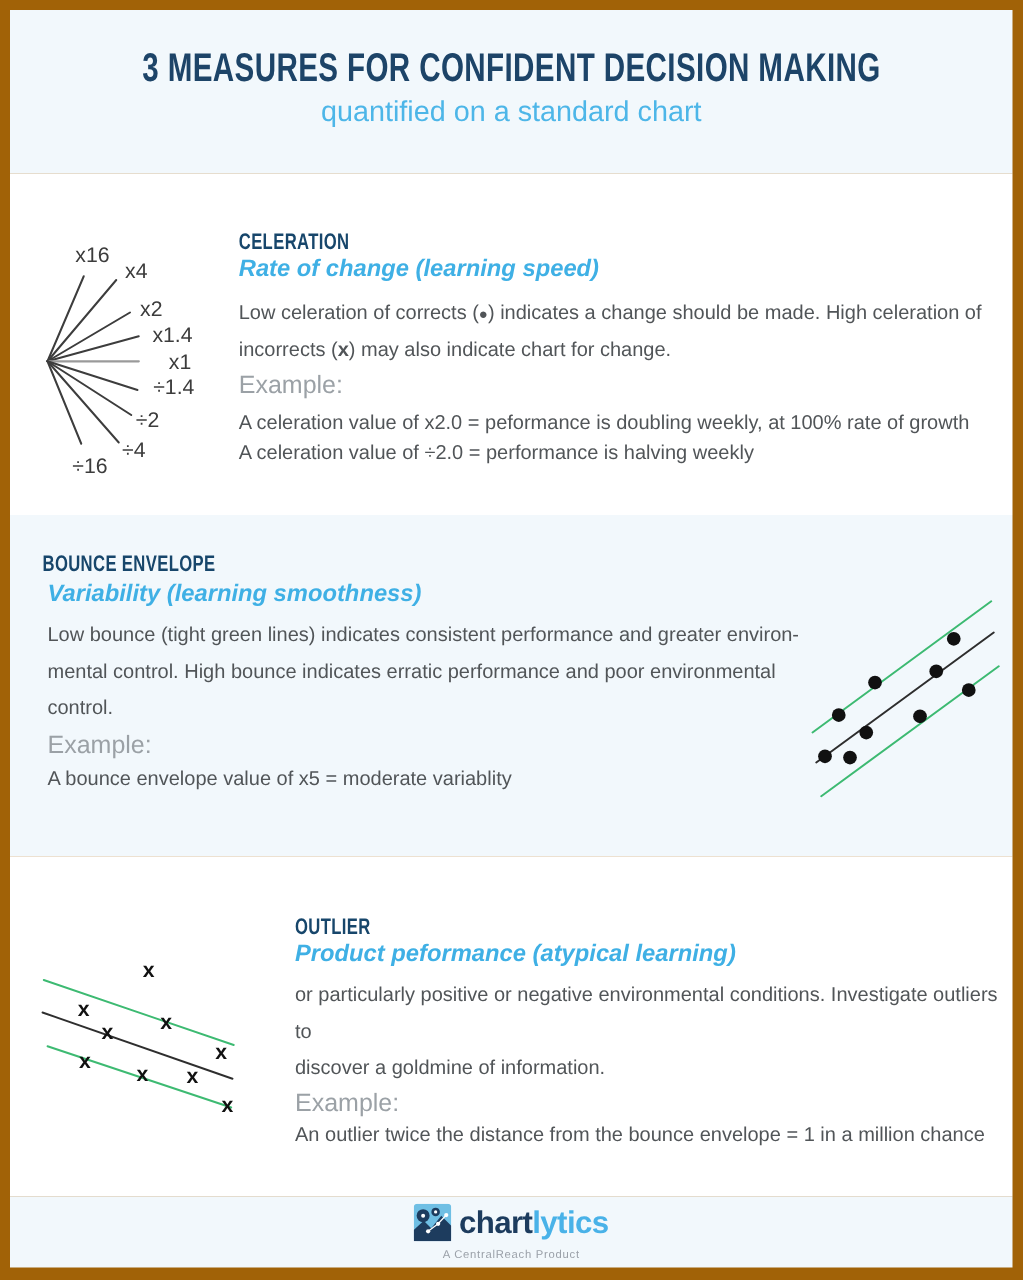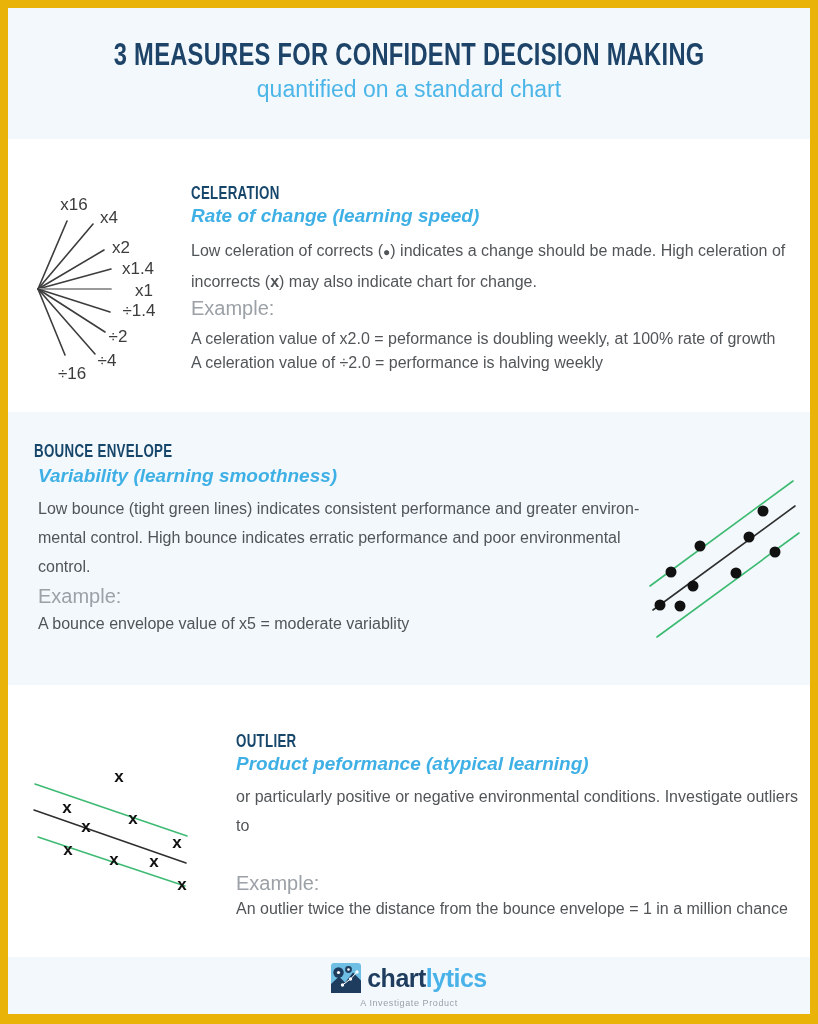--- a/index.html
+++ b/index.html
@@ -1,19 +1,19 @@
 <!DOCTYPE html>
 <html><head>
 <meta charset="utf-8">
 <style>
   html,body { margin:0; padding:0; }
   .poster {
     position: relative;
     width: 818px; height: 1024px;
-    background: #eab308;
+    background: #a16207;
     font-family: "Liberation Sans", sans-serif;
     overflow: hidden;
   }
   .band { position: absolute; left: 8px; right: 8px; }
   .band.tint  { background: #f2f8fc; }
   .band.white { background: #ffffff; }
 
   .cond {
     display: inline-block;
     transform: scaleX(0.74);
@@ -142,20 +142,21 @@
           <text x="164" y="122" text-anchor="middle" dominant-baseline="central" font-family="&quot;Liberation Sans&quot;, sans-serif" font-size="17" font-weight="bold" fill="#111111">x</text>
         </svg></div>
 
     <div class="sec-title" style="left:228px;top:47px;">
       <span class="cond">OUTLIER</span>
     </div>
     <div class="sec-sub" style="left:228px;top:69px;">Product peformance (atypical learning)</div>
 
     <div class="body-text" style="left:228px;top:97px;">
       <div>or particularly positive or negative environmental conditions. Investigate outliers to</div>
+      <div>discover a goldmine of information.</div>
     </div>
 
     <div class="example-label" style="left:228px;top:187px;">Example:</div>
     <div class="example-line" style="left:228px;top:215px;">An outlier twice the distance from the bounce envelope = 1 in a million chance</div>
   </div>
 
   <div class="band tint" style="top:957px;height:57px;">
     <div class="footer-wrap">
       <div class="logo-row">
         <span style="display:inline-block;width:30px;height:30px;">
@@ -167,17 +168,17 @@
             <polyline points="11.5,22 19.5,16 26,9" stroke="#ffffff" stroke-width="1" fill="none"></polyline>
             <circle cx="7.5" cy="9.5" r="1.6" fill="#ffffff"></circle>
             <circle cx="17.5" cy="6.5" r="1.3" fill="#ffffff"></circle>
             <circle cx="11.5" cy="22" r="1.7" fill="#ffffff"></circle>
             <circle cx="19.5" cy="16" r="1.7" fill="#ffffff"></circle>
             <circle cx="26" cy="9" r="1.7" fill="#ffffff"></circle>
           </svg>
         </span>
         <span class="wordmark"><span class="wm-dark">chart</span><span class="wm-light">lytics</span></span>
       </div>
-      <div class="tagline">A Investigate Product</div>
+      <div class="tagline">A CentralReach Product</div>
     </div>
   </div>
 
 </div>
 
 </body></html>

